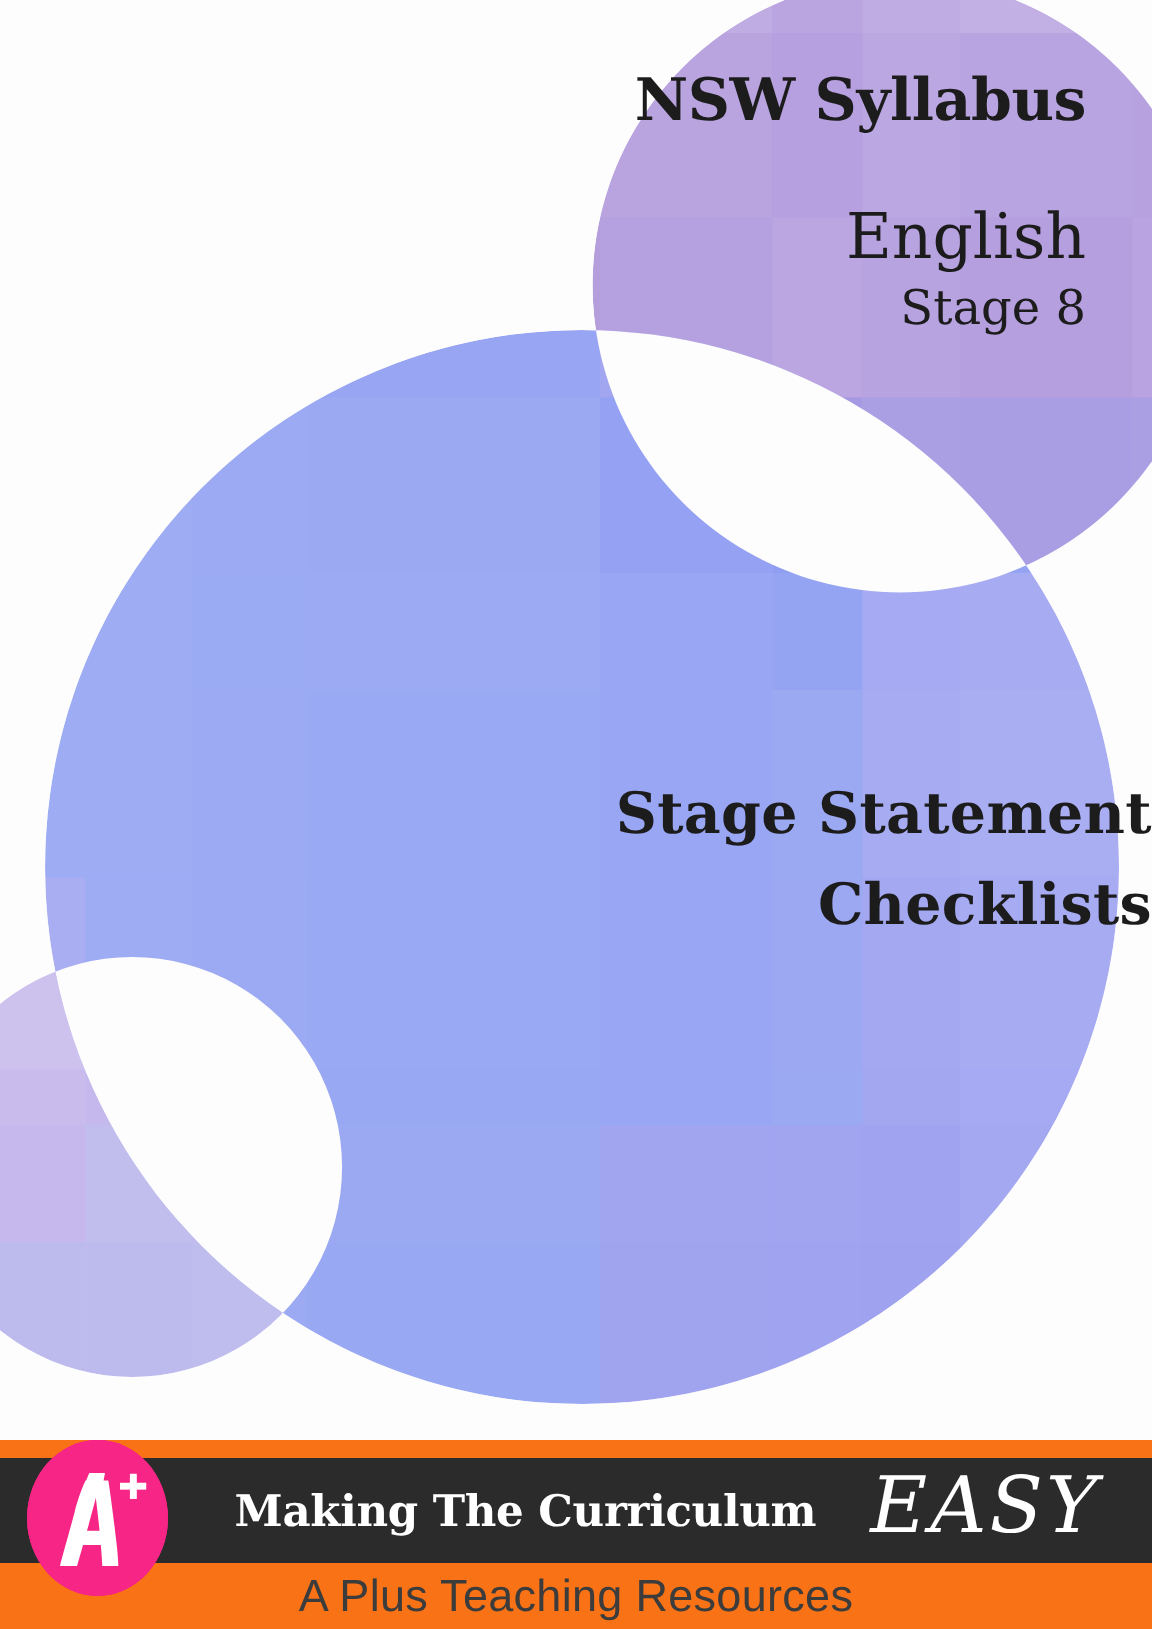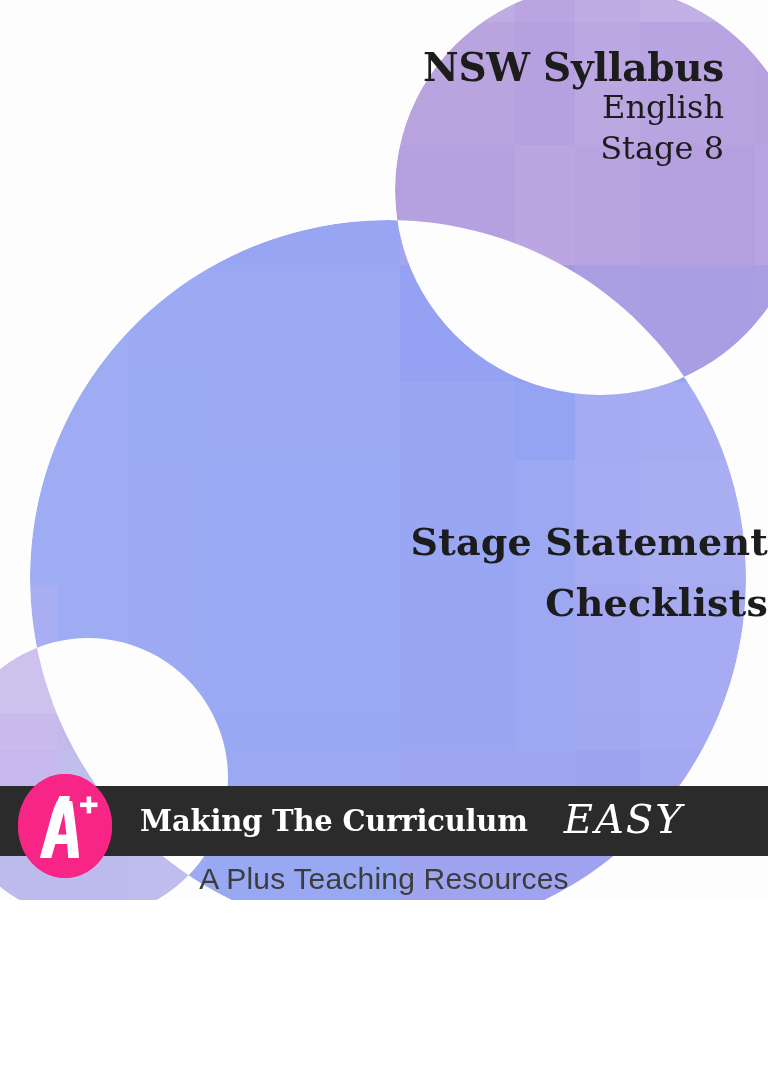--- a/index.html
+++ b/index.html
@@ -11,22 +11,22 @@
   body {
     width: 768px;
     height: 1086px;
     font-family: "Liberation Sans", sans-serif;
     overflow: hidden;
   }
 
   .cover {
     position: relative;
     width: 768px;
-    height: 900px;
-    background: #7dd3fc;
+    height: 1086px;
+    background: #f97316;
     overflow: hidden;
   }
 
   
   .art {
     position: absolute;
     left: 0;
     top: 0;
     width: 768px;
     height: 960px;
@@ -52,24 +52,25 @@
     font-weight: 700;
     font-size: 39px;
     line-height: 1.0;
     color: #1c1c1c;
     letter-spacing: -0.3px;
     white-space: nowrap;
   }
   .headline .line2 {
     font-family: "DejaVu Serif", "Liberation Serif", serif;
     font-weight: 400;
-    font-size: 32px;
+    font-size: 42px;
     line-height: 1.28;
     color: #1c1c1c;
     white-space: nowrap;
+    margin-top: 44px;
   }
   .headline .line3 {
     font-family: "DejaVu Serif", "Liberation Serif", serif;
     font-weight: 400;
     font-size: 32px;
     line-height: 1.3;
     color: #1c1c1c;
     white-space: nowrap;
   }
 
@@ -112,35 +113,35 @@
     background: #2b2b2b;
   }
   .banner-inner {
     position: absolute;
     left: 140px;
     top: 0;
     right: 18px;
     height: 70px;
     display: flex;
     align-items: center;
-    justify-content: flex-start;
+    justify-content: center;
   }
   .banner-text {
     font-family: "DejaVu Serif", "Liberation Serif", serif;
     font-weight: 700;
     font-size: 29px;
     color: #ffffff;
     letter-spacing: -0.2px;
     white-space: nowrap;
   }
   .banner-easy {
     font-family: "DejaVu Serif", "Liberation Serif", serif;
     font-style: italic;
     font-weight: 400;
-    font-size: 40px;
+    font-size: 52px;
     color: #ffffff;
     margin-left: 36px;
     letter-spacing: 2px;
     line-height: 0.8;
     white-space: nowrap;
     transform: translateY(-2px);
   }
 
   .logo {
     position: absolute;

